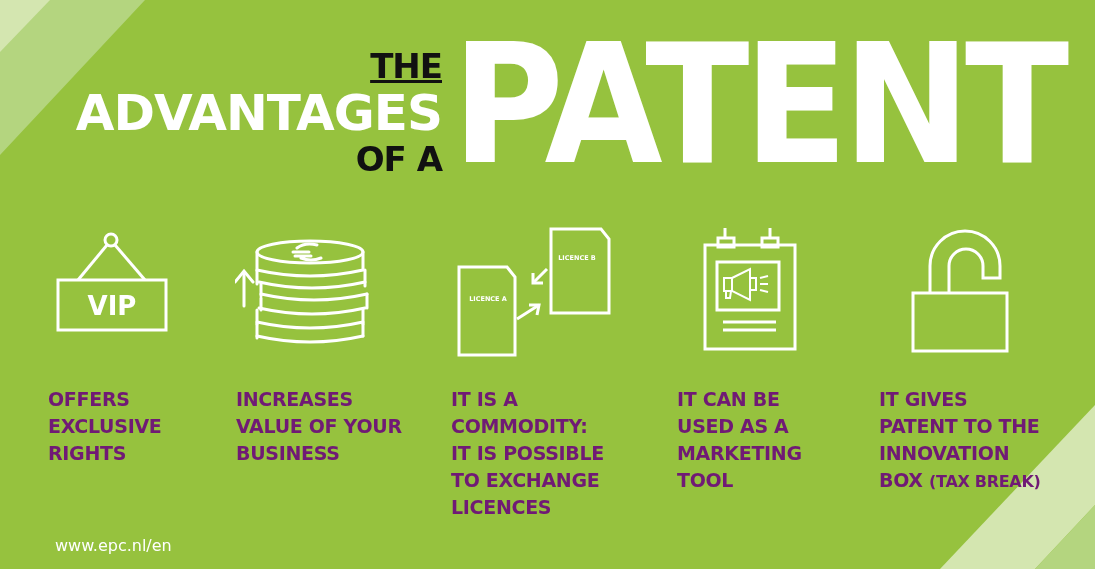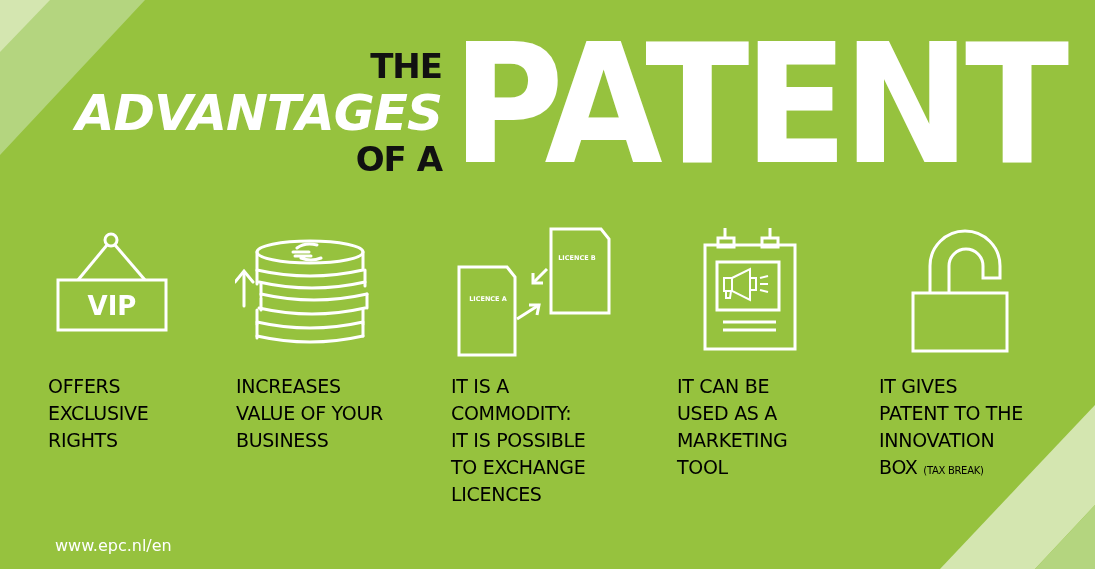--- a/index.html
+++ b/index.html
@@ -1,25 +1,25 @@
 <!DOCTYPE html>
 <html><head>
 <meta charset="utf-8">
 <style>
   html, body { margin: 0; padding: 0; }
   body { width: 1095px; height: 569px; overflow: hidden; background: #96c23e; position: relative; font-family: "DejaVu Sans", sans-serif; }
   .bg { position: absolute; left: 0; top: 0; width: 1095px; height: 569px; }
   .title { position: absolute; color: #fff; font-weight: bold; letter-spacing: -1px; }
-  .t-the { right: 653px; top: 46px; font-size: 34px; color: #111; text-align: right; }
-  .t-adv { right: 653px; top: 84px; font-size: 50px; text-align: right; font-style: italic; }
+  .t-the { right: 653px; top: 46px; font-size: 34px; color: #111; text-align: right; text-decoration: underline; }
+  .t-adv { right: 653px; top: 84px; font-size: 50px; text-align: right; }
   .t-ofa { right: 653px; top: 139px; font-size: 34px; color: #111; text-align: center; }
   .t-patent { left: 452px; top: 22px; font-size: 166px; line-height: 166px; letter-spacing: -6px; transform: scaleX(0.92); transform-origin: left top; }
   .icon { position: absolute; }
-  .caption { position: absolute; top: 373px; color: #000000; font-weight: normal; font-size: 19px; line-height: 27px; white-space: pre-line; letter-spacing: -0.3px; }
-  .caption .small { font-size: 10px; }
+  .caption { position: absolute; top: 386px; color: #701a75; font-weight: bold; font-size: 19px; line-height: 27px; white-space: pre-line; letter-spacing: -0.3px; }
+  .caption .small { font-size: 16px; }
   .footer { position: absolute; left: 55px; top: 536px; color: #fff; font-size: 16px; }
 </style>
 </head>
 <body>
 
 <svg class="bg" viewBox="0 0 1095 569" width="1095" height="569">
   <polygon points="0,0 145,0 0,155" fill="#b4d57f"></polygon>
   <polygon points="0,0 50,0 0,52" fill="#d4e6b0"></polygon>
   <polygon points="1095,405 1095,505 1035,569 940,569" fill="#d4e6b0"></polygon>
   <polygon points="1095,505 1095,569 1035,569" fill="#b4d57f"></polygon>

